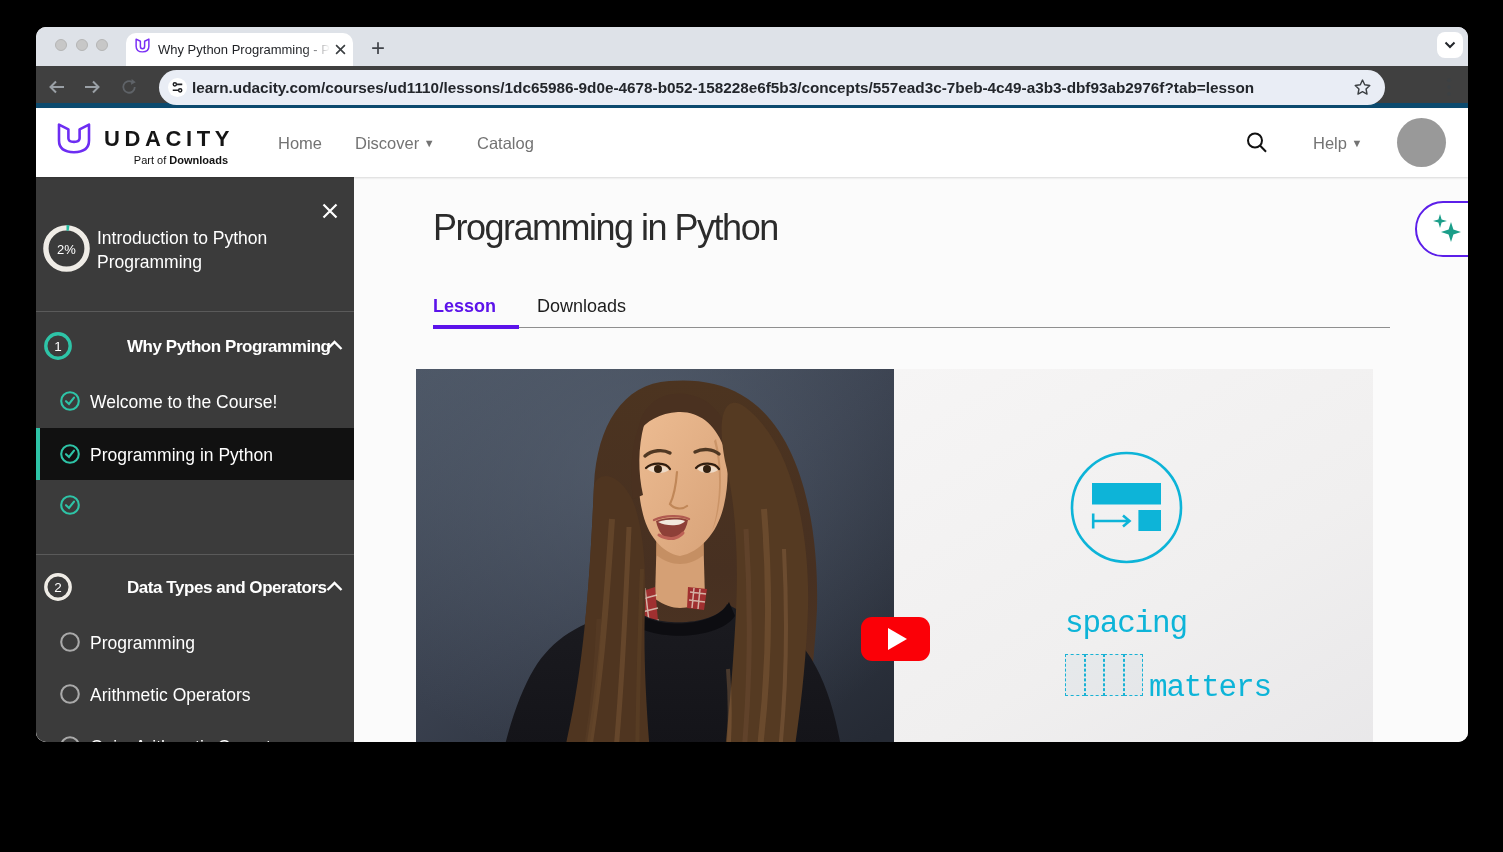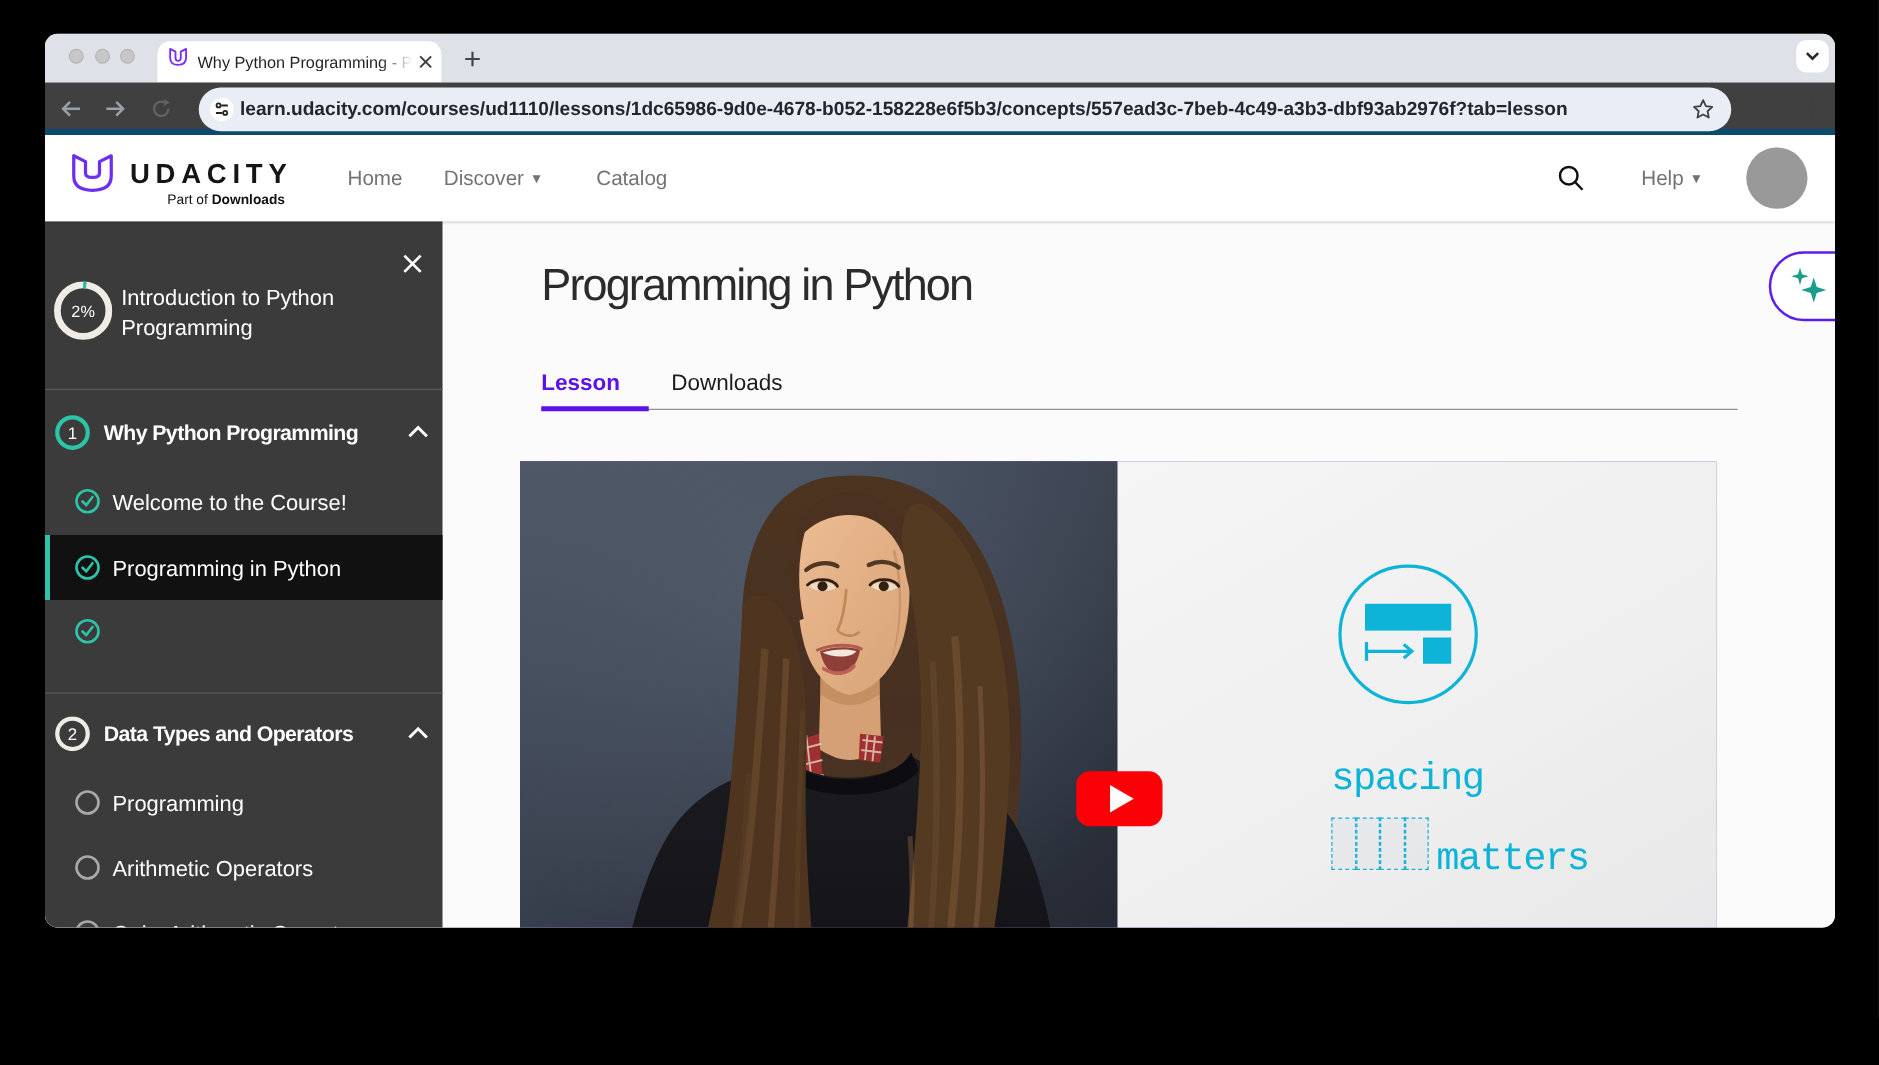--- a/index.html
+++ b/index.html
@@ -28,21 +28,21 @@
   #url { position:absolute; left:33px; top:9px; font-size:15.3px; color:#23262b; letter-spacing:0px; white-space:nowrap; }
   
   #page { position:absolute; left:0; top:82px; width:1432px; height:699px; background:#fbfbfb; }
   #hdr { position:absolute; left:0; top:0; width:100%; height:68px; background:#fff;
     box-shadow:0 1px 2px rgba(0,0,0,0.14); z-index:5; }
   .nav { position:absolute; top:25px; font-size:16.5px; color:#737373; }
   
   #side { position:absolute; left:0; top:68px; width:318px; height:631px; background:#3b3b3b;
     color:#fff; z-index:4; }
   .divider { position:absolute; left:0; width:100%; height:1px; background:#5a5a5a; }
-  .sectxt { font-size:17px; font-weight:700; letter-spacing:-0.45px; color:#fff; }
+  .sectxt { font-size:17px; font-weight:700; letter-spacing:-0.45px; color:#fff;margin-left:44px; }
   .itemtxt { font-size:17.5px; color:#fff; }
   
   #main { position:absolute; left:318px; top:68px; width:1114px; height:631px; }
   #h1 { position:absolute; left:79px; top:33px; font-size:36px; font-weight:400; line-height:1;
     letter-spacing:-1.5px; color:#2b2b2b; }
   #video { position:absolute; left:62px; top:192px; width:957px; height:439px; background:#4c1d95; }
 </style>
 </head>
 <body>
 <div id="win">

